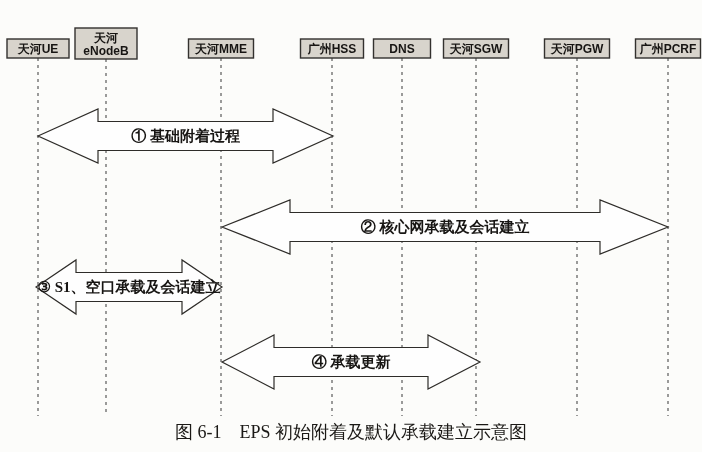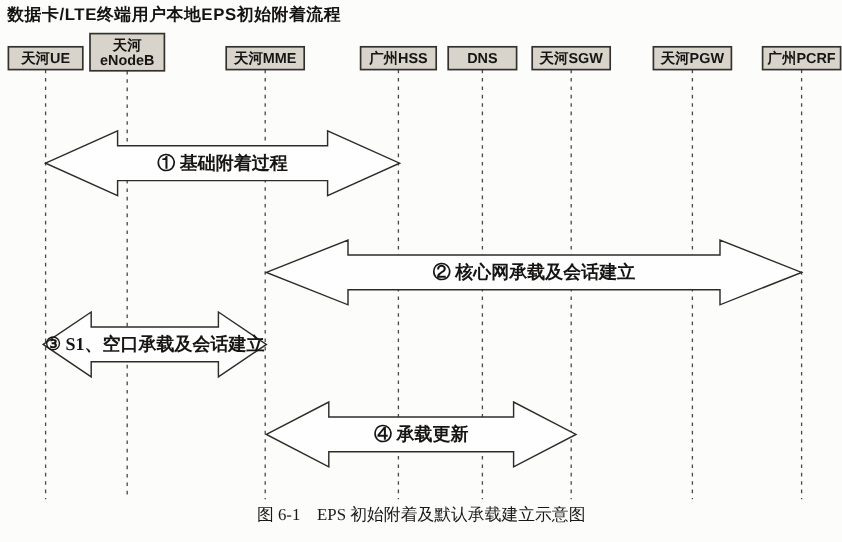--- a/index.html
+++ b/index.html
@@ -25,21 +25,21 @@
     letter-spacing: 0.5px;
     white-space: nowrap;
   }
   #figure-caption {
     position: absolute;
     left: 0;
     top: 420px;
     width: 100%;
     text-align: center;
     font-family: "Liberation Serif", "DejaVu Serif", serif;
-    font-size: 14px;
+    font-size: 18px;
     color: #1b1916;
     white-space: pre;
   }
   #diagram-svg {
     position: absolute;
     left: 0;
     top: 0;
   }
   .node-label {
     font-family: "Liberation Sans", "DejaVu Sans", sans-serif;
@@ -88,15 +88,14 @@
       <text x="332" y="0" class="node-label"><tspan x="332" y="52.5">广州HSS</tspan></text>
       <rect x="373.5" y="39" width="57" height="19" fill="#d8d4cc" stroke="#33312e" stroke-width="1.4"></rect>
       <text x="402" y="0" class="node-label"><tspan x="402" y="52.5">DNS</tspan></text>
       <rect x="443.5" y="39" width="65" height="19" fill="#d8d4cc" stroke="#33312e" stroke-width="1.4"></rect>
       <text x="476" y="0" class="node-label"><tspan x="476" y="52.5">天河SGW</tspan></text>
       <rect x="544.5" y="39" width="65" height="19" fill="#d8d4cc" stroke="#33312e" stroke-width="1.4"></rect>
       <text x="577" y="0" class="node-label"><tspan x="577" y="52.5">天河PGW</tspan></text>
       <rect x="635.5" y="39" width="65" height="19" fill="#d8d4cc" stroke="#33312e" stroke-width="1.4"></rect>
       <text x="668" y="0" class="node-label"><tspan x="668" y="52.5">广州PCRF</tspan></text>
     </svg>
-  <div id="diagram-title">数据卡/LTE终端用户本地EPS初始附着流程</div>
   <div id="figure-caption">图 6-1　EPS 初始附着及默认承载建立示意图</div>
 </div>
 
 </body></html>

